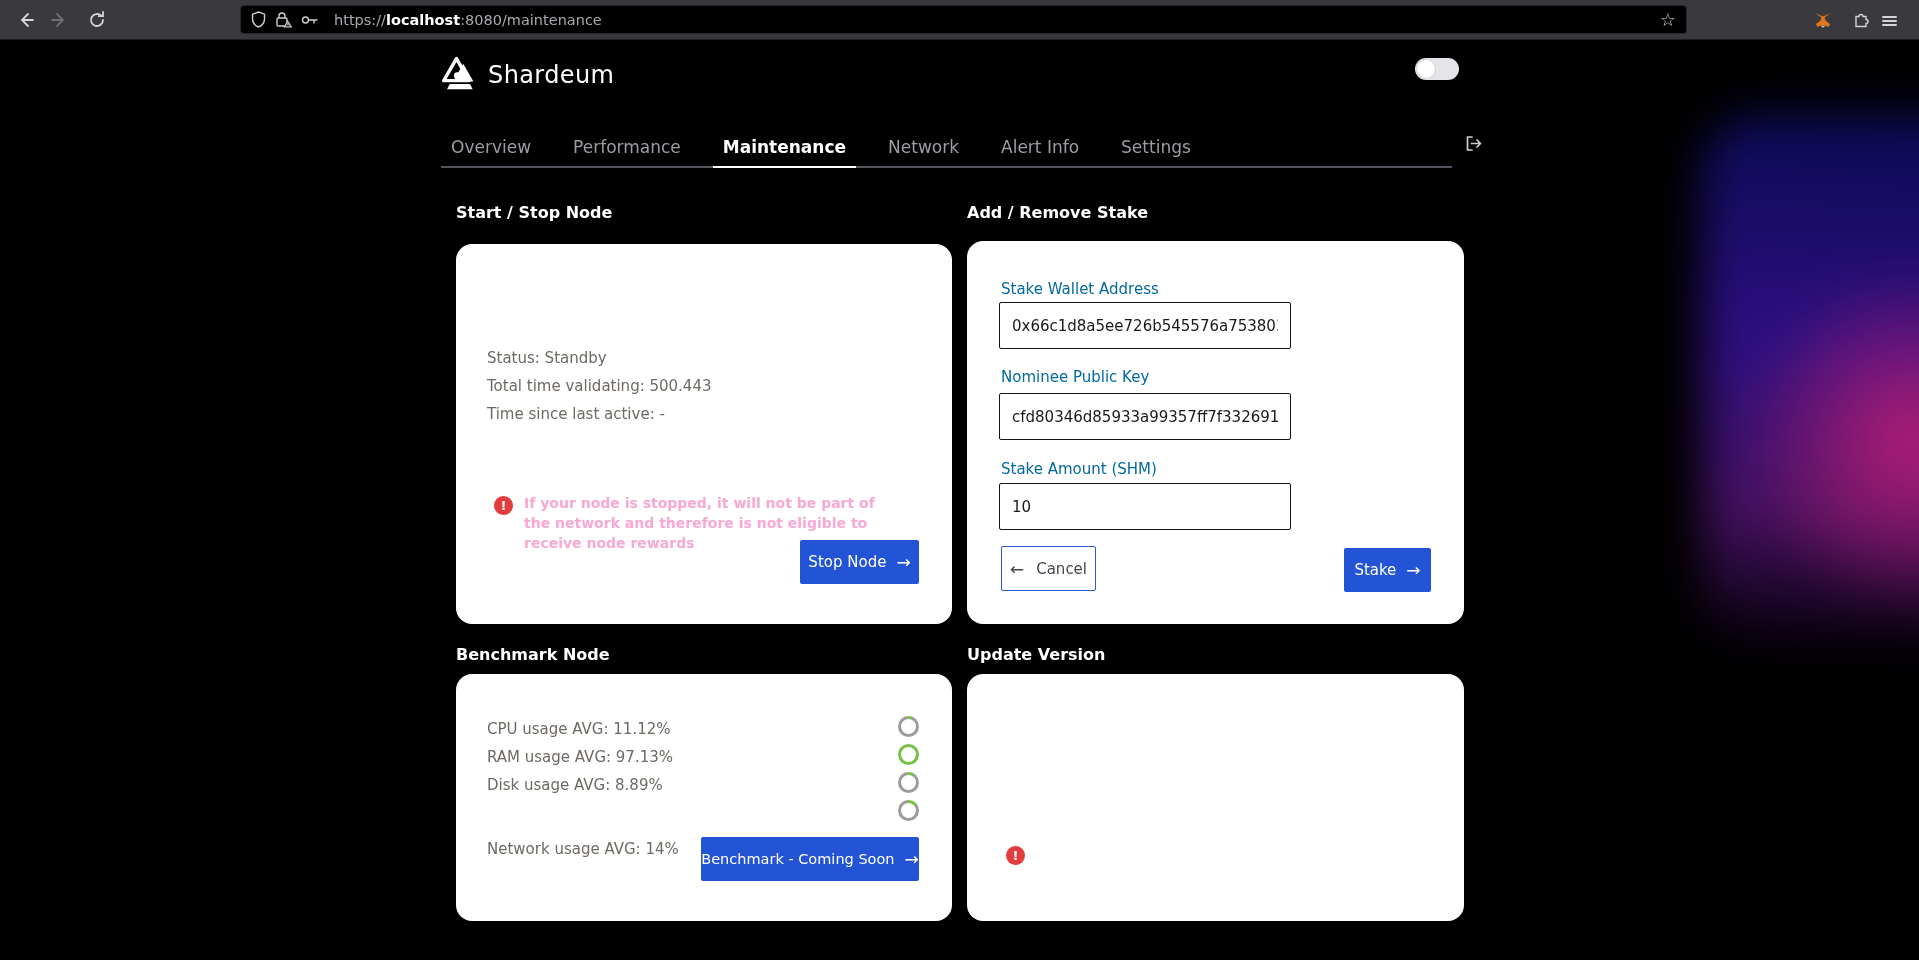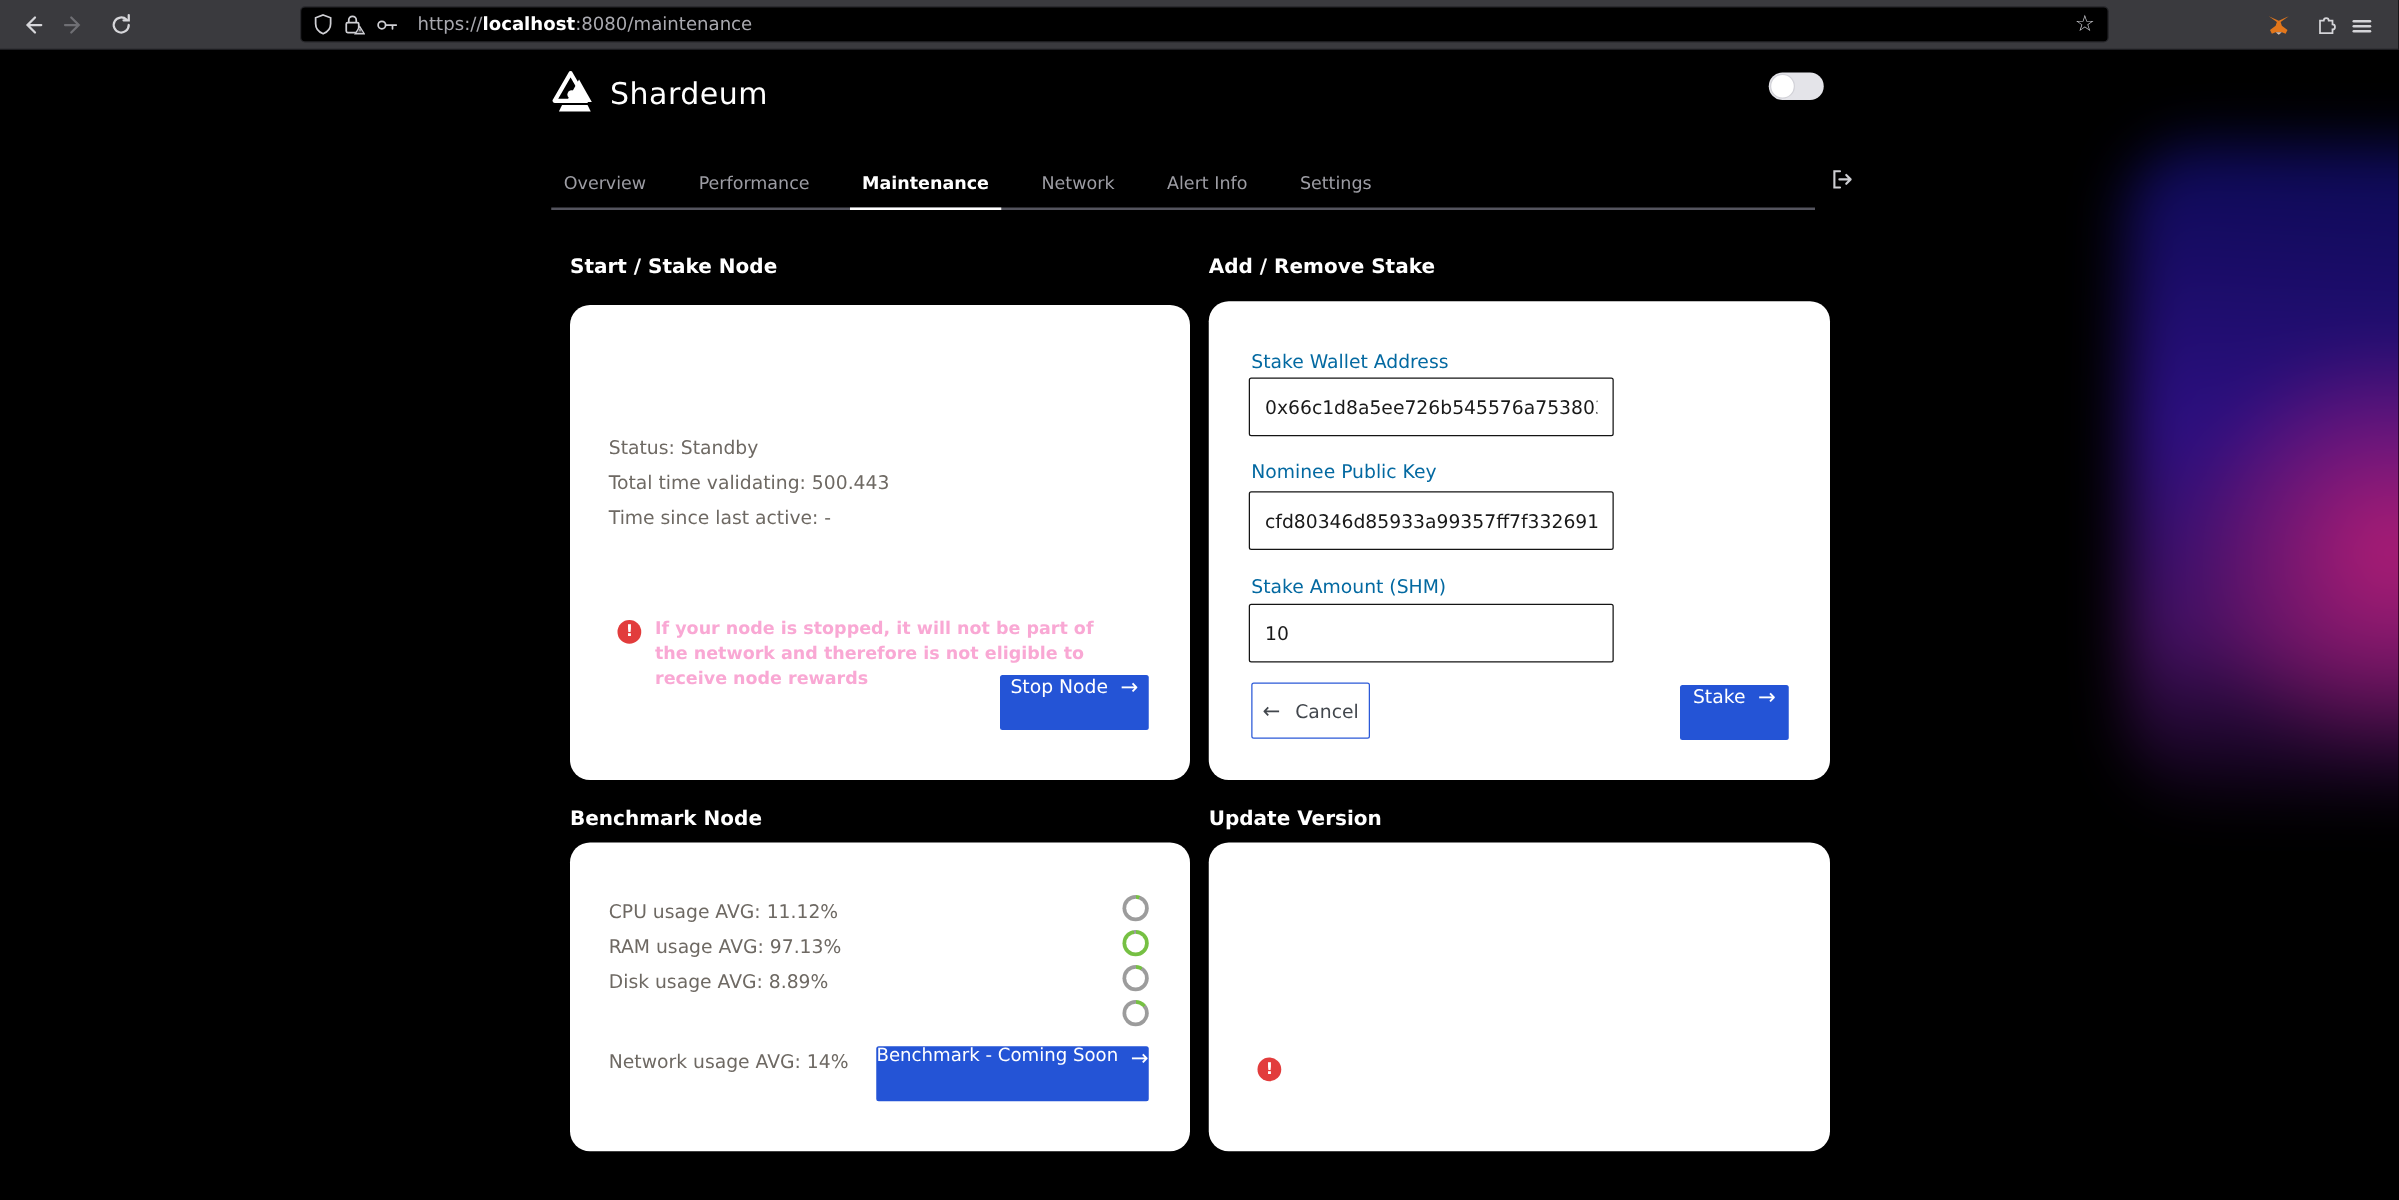--- a/index.html
+++ b/index.html
@@ -35,40 +35,40 @@
   .logo-wrap { position:absolute; left:440px; top:16px; display:flex; align-items:center; }
   .brand { color:#fff; font-size:24px; font-weight:500; letter-spacing:.4px; margin-left:10px; }
 
   .toggle { position:absolute; left:1415px; top:18px; width:44px; height:22px;
             background:#e4e4e9; border-radius:11px; }
   .toggle .knob { position:absolute; left:1px; top:1px; width:20px; height:20px;
                   background:#fff; border:1px solid #d2d2d8; border-radius:50%; }
 
   .tabs { position:absolute; left:441px; top:88px; width:1011px; height:40px;
           display:flex; border-bottom:2px solid #54545e; }
-  .tab { font-size:14px; color:#9d9da4; line-height:38px; padding:0 10px;
+  .tab { font-size:17px; color:#9d9da4; line-height:38px; padding:0 10px;
          margin-right:22px; border-bottom:2px solid transparent; margin-bottom:-2px;
          white-space:nowrap; cursor:pointer; }
   .tab.active { color:#fff; font-weight:bold; border-bottom-color:#fff; }
   .logout { position:absolute; left:1462px; top:92px; width:22px; height:22px;
             display:flex; align-items:center; justify-content:center; }
 
   .sec-title { position:absolute; color:#fff; font-size:16px; font-weight:bold; }
   .card { position:absolute; background:#fff; border-radius:16px; }
 
   .gray-line { font-size:15px; color:#6e6963; line-height:28px; white-space:nowrap; }
 
   .warn { position:absolute; display:flex; align-items:flex-start; }
   .warn-ic { width:19px; height:19px; border-radius:50%; background:#e23c3c; color:#fff;
              font-size:13px; font-weight:bold; display:flex; align-items:center;
              justify-content:center; flex:0 0 19px; margin-top:3px; }
   .warn-text { margin-left:11px; color:#f9a8d4; font-size:14px; font-weight:bold; line-height:20px; }
 
   .btn-blue { position:absolute; background:#2454d6; color:#fff; border:none; border-radius:2px;
-              font-size:15px; font-family:inherit; display:flex; align-items:flex-start;
+              font-size:15px; font-family:inherit; display:flex; align-items:center;
               justify-content:center; cursor:pointer; }
   .btn-blue .arr { margin-left:10px; font-size:17px; }
   .btn-outline { position:absolute; background:#fff; color:#42474d; border:1px solid #2b59d8;
                  border-radius:2px; font-size:15px; font-family:inherit; display:flex;
                  align-items:center; justify-content:center; cursor:pointer; }
   .btn-outline .arr { margin-right:12px; font-size:17px; color:#42474d; }
 
   .f-label { position:absolute; font-size:15px; color:#0369a1; white-space:nowrap; }
   .f-input { position:absolute; width:292px; height:47px; border:1px solid #141414;
              border-radius:2px; background:#fff; color:#191919; font-size:15px;
@@ -172,21 +172,21 @@
       <div class="tab">Alert Info</div>
       <div class="tab">Settings</div>
     </div>
     <div class="logout">
       <svg width="19" height="19" viewBox="0 0 19 19">
         <path d="M8 3 H3.5 V16 H8" fill="none" stroke="#cdced2" stroke-width="1.7" stroke-linecap="round"></path>
         <path d="M7.5 9.5 H16 M13 6 L16.5 9.5 L13 13" fill="none" stroke="#cdced2" stroke-width="1.7" stroke-linecap="round" stroke-linejoin="round"></path>
       </svg>
     </div>
 
-    <div class="sec-title" style="left:456px; top:163px;">Start / Stake Node</div>
+    <div class="sec-title" style="left:456px; top:163px;">Start / Stop Node</div>
     <div class="sec-title" style="left:967px; top:163px;">Add / Remove Stake</div>
     <div class="sec-title" style="left:456px; top:605px;">Benchmark Node</div>
     <div class="sec-title" style="left:967px; top:605px;">Update Version</div>
 
     <div class="card" style="left:456px; top:204px; width:496px; height:380px;"></div>
     <div style="position:absolute; left:487px; top:304px;">
       <div class="gray-line">Status: Standby</div>
       <div class="gray-line">Total time validating: 500.443</div>
       <div class="gray-line">Time since last active: -</div>
     </div>

